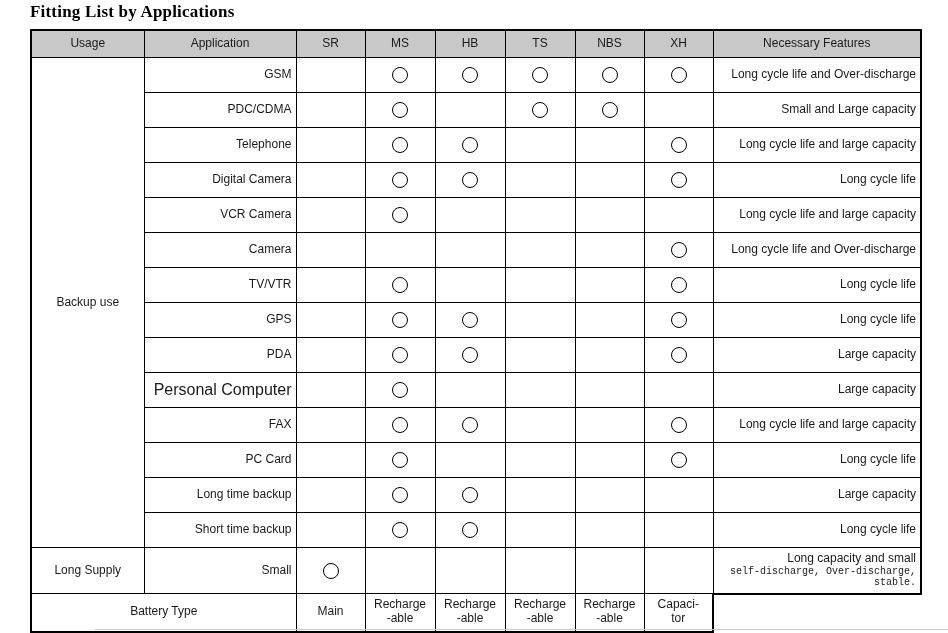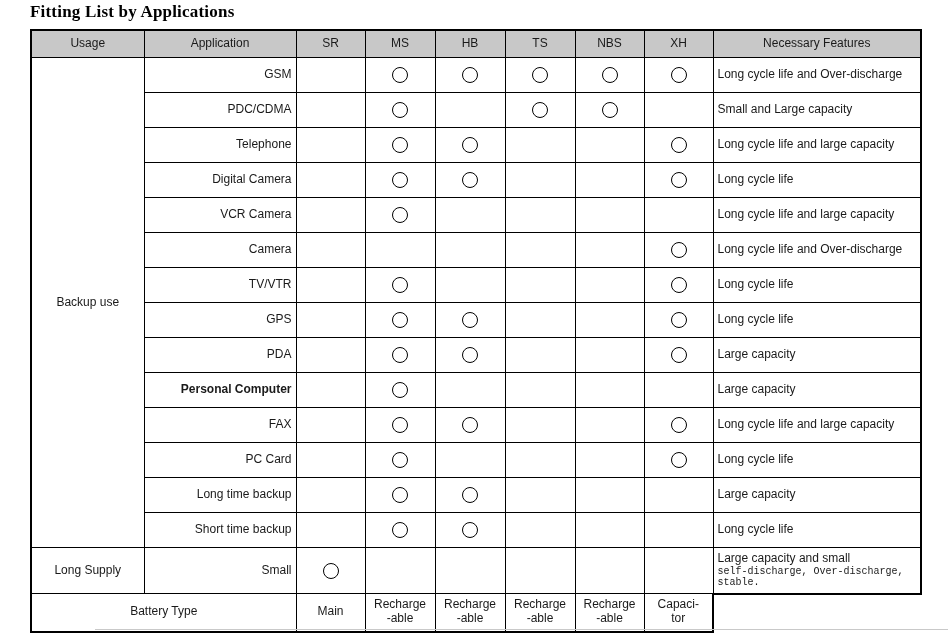--- a/index.html
+++ b/index.html
@@ -44,32 +44,32 @@
     background: #c8c8c8;
     font-weight: normal;
     text-align: center;
     height: 24px;
   }
   tr.body-row { height: 35px; }
   tr.watch-row { height: 46px; }
   tr.battery-row { height: 38px; }
   td.usage-cell { text-align: center; padding-left: 11px; }
   td.app-cell { text-align: right; padding-left: 8px; }
-  td.app-small { font-size: 12px; font-weight: bold; }
+  td.app-small { font-size: 16px; }
   td.mark-cell { text-align: center; }
   td.mark-cell.marked::after {
     content: "";
     display: inline-block;
     width: 14px;
     height: 14px;
     border: 1.5px solid #000000;
     border-radius: 50%;
     vertical-align: middle;
   }
-  td.features-cell { text-align: left; padding-left: 6px; margin-left: 36px; }
+  td.features-cell { text-align: right; padding-left: 6px; margin-left: 36px; }
   td.battery-label { text-align: center; }
   td.battery-cell { text-align: center; white-space: pre-line; line-height: 1.1; }
   .feat-small { font-size: 10px; display: block; font-family: Liberation Mono, monospace; }
   .feat-line { display: block; }
   
   .b-top    { border-top: 2px solid #000000 !important; }
   .b-left   { border-left: 2px solid #000000 !important; margin-top: 23px; }
   .b-right  { border-right: 2px solid #000000 !important; }
   .b-bottom { border-bottom: 2px solid #000000 !important; }
   td.phantom { border: none !important; background: #ffffff; }
@@ -258,21 +258,21 @@
       <tr class="watch-row">
         <td class="usage-cell b-left">Long Supply</td>
         <td class="app-cell">Small</td>
         <td class="mark-cell marked"></td>
         <td class="mark-cell"></td>
         <td class="mark-cell"></td>
         <td class="mark-cell"></td>
         <td class="mark-cell"></td>
         <td class="mark-cell"></td>
         <td class="features-cell b-right b-bottom">
-          <span class="feat-line">Large capacity and small</span>
+          <span class="feat-line">Long capacity and small</span>
           <span class="feat-small">self-discharge, Over-discharge, stable.</span>
         </td>
       </tr>
       <tr class="battery-row">
         <td class="battery-label b-left b-bottom" colspan="2">Battery Type</td>
         <td class="battery-cell b-bottom">Main</td>
         <td class="battery-cell b-bottom">Recharge
 -able</td>
         <td class="battery-cell b-bottom">Recharge
 -able</td>

